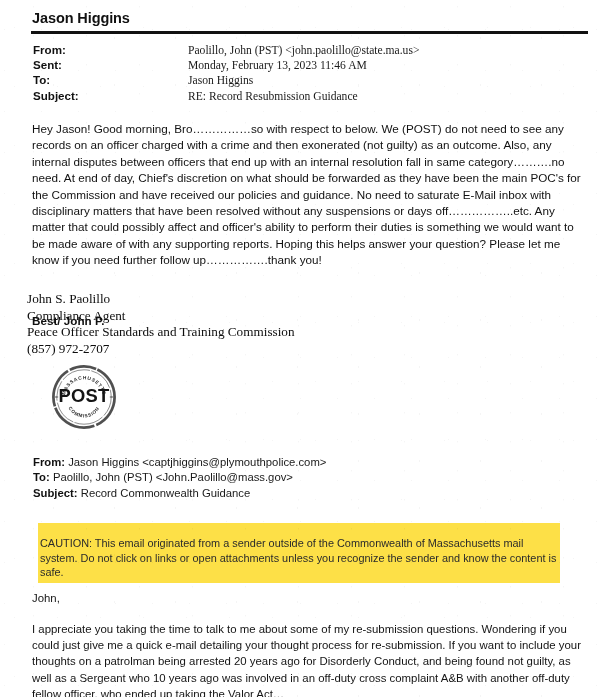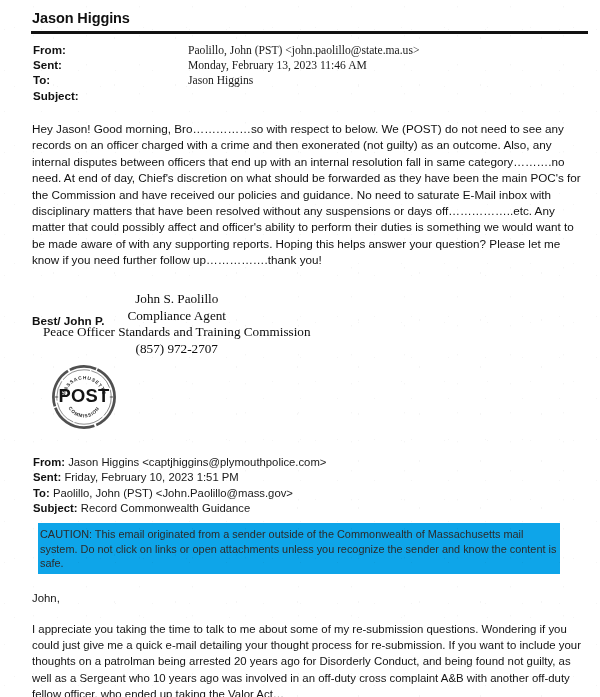--- a/index.html
+++ b/index.html
@@ -83,28 +83,27 @@
     top: 266px;
     font-size: 11.7px;
     font-weight: bold;
     color: #111;
     margin-top: 48px;
   }
 
   
   #signature {
     position: absolute;
-    left: 43px;
+    left: 27px;
     top: 291px;
     font-family: "Liberation Serif", serif;
     font-size: 13.2px;
     line-height: 16.6px;
     color: #0d0d0d;
     font-weight: normal;
-    text-align: center;
   }
   #signature div { white-space: nowrap; }
 
   
   #post-logo {
     position: absolute;
     left: 50px;
     top: 363px;
     width: 68px;
     height: 68px;
@@ -123,22 +122,22 @@
   }
   #header-2 .hline { white-space: nowrap; }
   #header-2 .hlabel { font-weight: bold; color: #111; }
 
   
   #caution-banner {
     position: absolute;
     left: 38px;
     top: 523px;
     width: 518px;
-    padding: 4px 2px 3px 2px;
-    background: #0ea5e9;
+    padding: 13px 2px 3px 2px;
+    background: #fde047;
     font-family: "Liberation Sans", sans-serif;
     font-size: 10.9px;
     line-height: 14.6px;
     color: #2b2b2b;
     font-weight: normal;
   }
 
   
   #greeting-2 {
     position: absolute;
@@ -186,20 +185,21 @@
   <div class="hdr-row">
     <span class="hdr-label">Sent:</span>
     <span class="hdr-value">Monday, February 13, 2023 11:46 AM</span>
   </div>
   <div class="hdr-row">
     <span class="hdr-label">To:</span>
     <span class="hdr-value">Jason Higgins</span>
   </div>
   <div class="hdr-row">
     <span class="hdr-label">Subject:</span>
+    <span class="hdr-value">RE: Record Resubmission Guidance</span>
   </div>
 </div>
 
 <div id="body-1">Hey Jason!  Good morning, Bro……………so with respect to below.  We (POST) do not need to see any records on an officer charged with a crime and then exonerated (not guilty) as an outcome.  Also, any internal disputes between officers that end up with an internal resolution fall in same category……….no need.  At end of day, Chief's discretion on what should be forwarded as they have been the main POC's for the Commission and have received our policies and guidance.  No need to saturate E-Mail inbox with disciplinary matters that have been resolved without any suspensions or days off……………..etc.  Any matter that could possibly affect and officer's ability to perform their duties is something we would want to be made aware of with any supporting reports.  Hoping this helps answer your question?  Please let me know if you need further follow up…………….thank you!</div>
 
 <div id="signoff">Best/ John P.</div>
 
 <div id="signature">
   <div>John S. Paolillo</div>
   <div>Compliance Agent</div>
@@ -231,24 +231,20 @@
     <line x1="88" y1="50" x2="93" y2="50" stroke="#2a2a2a" stroke-width="1.6" opacity="0.7"></line>
   </svg>
 </div>
 
 <div id="header-2">
   <div class="hline">
     <span class="hlabel">From:</span>
     <span>Jason Higgins &lt;captjhiggins@plymouthpolice.com&gt;</span>
   </div>
   <div class="hline">
-    <span class="hlabel">Sent:</span>
-    <span>Friday, February 10, 2023 1:51 PM</span>
-  </div>
-  <div class="hline">
     <span class="hlabel">To:</span>
     <span>Paolillo, John (PST) &lt;John.Paolillo@mass.gov&gt;</span>
   </div>
   <div class="hline">
     <span class="hlabel">Subject:</span>
     <span>Record Commonwealth Guidance</span>
   </div>
 </div>
 
 <div id="caution-banner">CAUTION: This email originated from a sender outside of the Commonwealth of Massachusetts mail system.  Do not click on links or open attachments unless you recognize the sender and know the content is safe.</div>

